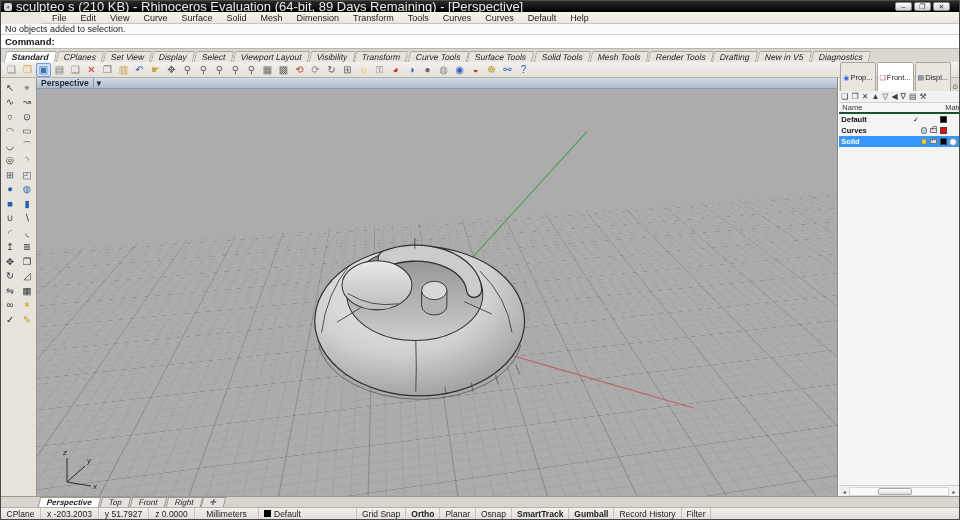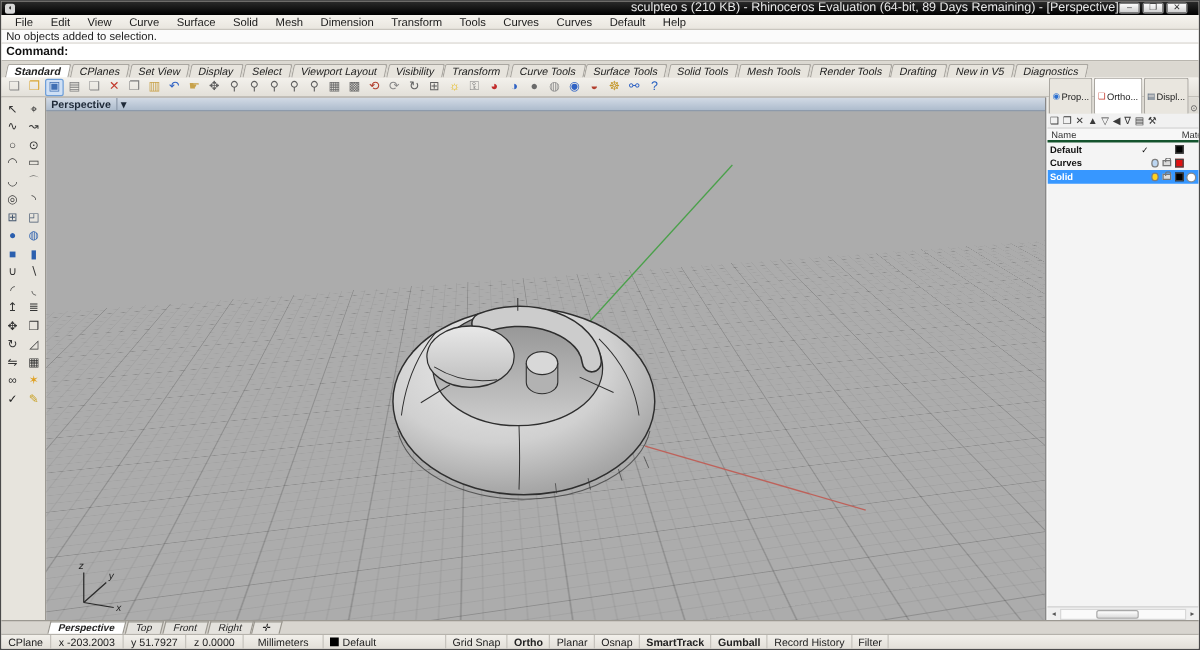--- a/index.html
+++ b/index.html
@@ -3,27 +3,27 @@
 <meta charset="utf-8">
 <style>
   html,body{margin:0;padding:0;background:#777;}
   *{box-sizing:border-box;}
   .app{width:960px;height:520px;display:flex;flex-direction:column;font-family:"Liberation Sans",sans-serif;
        background:#ece9e2;border:1px solid #4a4a4a;overflow:hidden;position:relative;}
   
   .titlebar{height:11px;background:linear-gradient(#2b2b2b,#000);display:flex;align-items:center;padding:0 3px;flex:0 0 11px;}
   .app-icon{width:8px;height:8px;background:#d8d8d8;border-radius:2px;margin-right:4px;
             display:inline-flex;align-items:center;justify-content:center;font-size:6px;color:#222;}
-  .title{color:#e8e8e8;font-size:10px;white-space:nowrap;overflow:hidden;flex:1;text-align:right;}
+  .title{color:#e8e8e8;font-size:13px;white-space:nowrap;overflow:hidden;flex:1;}
   .win-controls{display:flex;gap:2px;margin-right:6px;}
   .win-btn{width:17px;height:9px;background:linear-gradient(#fdfdfd,#cfcfcf);border:1px solid #8a8a8a;border-radius:2px;
            font-size:7px;line-height:7px;color:#333;text-align:center;cursor:default;}
   
   .menubar{height:12px;flex:0 0 12px;background:linear-gradient(#f6f4ef,#e9e6df);display:flex;align-items:center;
-           padding:0 4px;border-bottom:1px solid #c9c6bf;}
+           padding:0 4px;border-bottom:1px solid #c9c6bf;margin-left:40px;}
   .menu-item{font-size:9px;color:#1a1a1a;padding:0 7px;}
   
   .cmd-history{height:11px;flex:0 0 11px;background:#fbfbfb;border-bottom:1px solid #d5d2cb;font-size:9px;color:#222;
                padding:0 4px;display:flex;align-items:flex-start;}
   .cmd-line{height:14px;flex:0 0 14px;background:#ffffff;border-bottom:1px solid #b9b6af;display:flex;align-items:center;padding:0 4px;}
   .cmd-prompt{font-size:9.5px;font-weight:bold;color:#111;}
   
   .tabs-row{height:13px;flex:0 0 13px;background:#dbd8d1;display:flex;align-items:flex-end;padding:2px 4px 0 4px;gap:1px;}
   .ttab{font-size:8.5px;color:#222;background:#e7e4dd;border:1px solid #a9a6a0;border-bottom:none;
         padding:0 6px;height:11px;line-height:11px;border-radius:2px 2px 0 0;transform:skewX(-12deg);}
@@ -304,21 +304,21 @@
     </div>
 
     <div class="panel" data-name="layers-panel">
       <div class="panel-tabs" id="panel-tabs" data-name="panel-tabs">
           <span class="ptab" data-name="panel-tab-properties">
             <span class="ptab-ic" data-name="properties-icon" style="color: rgb(43, 111, 208);">◉</span>
             <span class="ptab-lb" data-name="panel-tab-label">Prop...</span>
           </span>
           <span class="ptab active" data-name="panel-tab-layers">
             <span class="ptab-ic" data-name="layers-icon" style="color: rgb(194, 59, 46);">❏</span>
-            <span class="ptab-lb" data-name="panel-tab-label">Ortho...</span>
+            <span class="ptab-lb" data-name="panel-tab-label">Front...</span>
           </span>
           <span class="ptab" data-name="panel-tab-display">
             <span class="ptab-ic" data-name="display-icon" style="color: rgb(68, 86, 110);">▤</span>
             <span class="ptab-lb" data-name="panel-tab-label">Displ...</span>
           </span>
           <span class="panel-menu" data-name="panel-menu-icon">⊙</span>
         </div>
       <div class="panel-toolbar" id="panel-toolbar" data-name="layers-panel-toolbar">
           <span class="pt-btn" data-name="new-layer-icon">❑</span>
           <span class="pt-btn" data-name="duplicate-layer-icon">❐</span>

